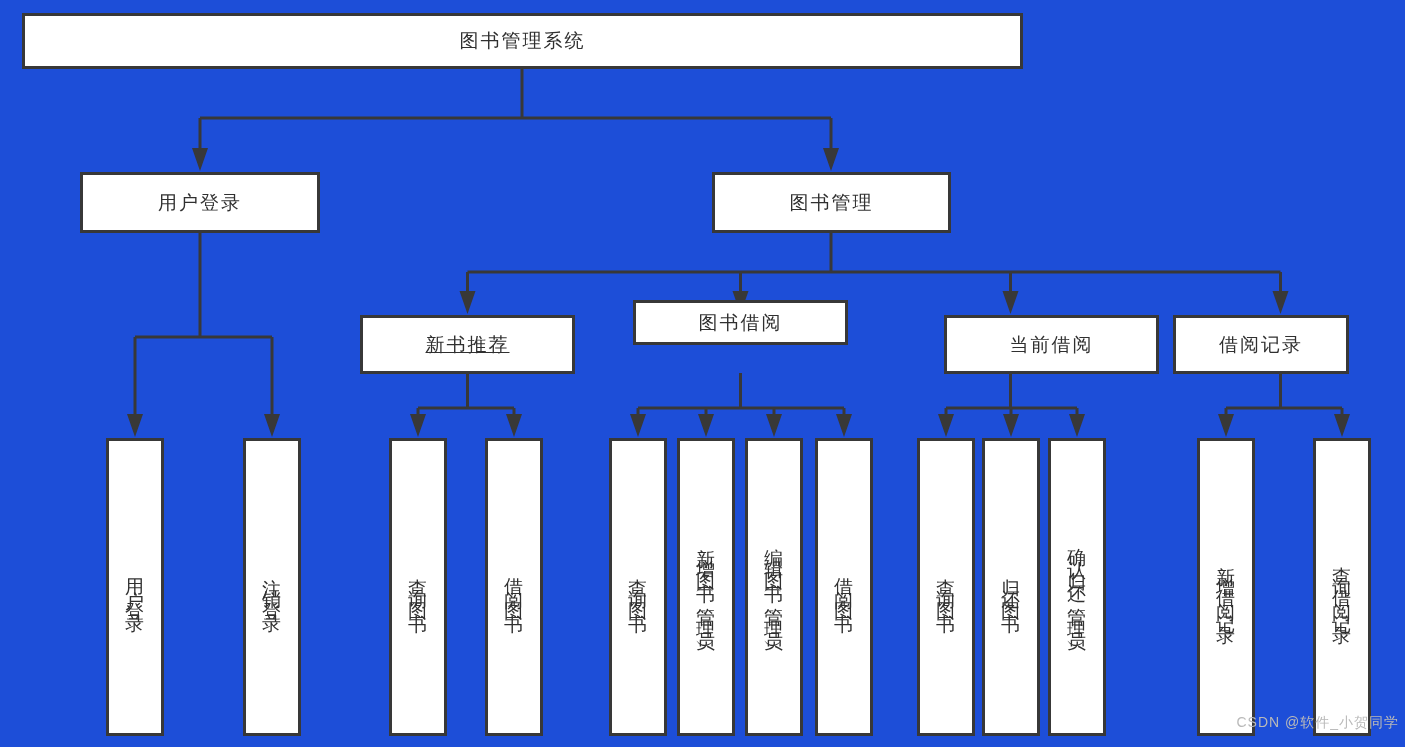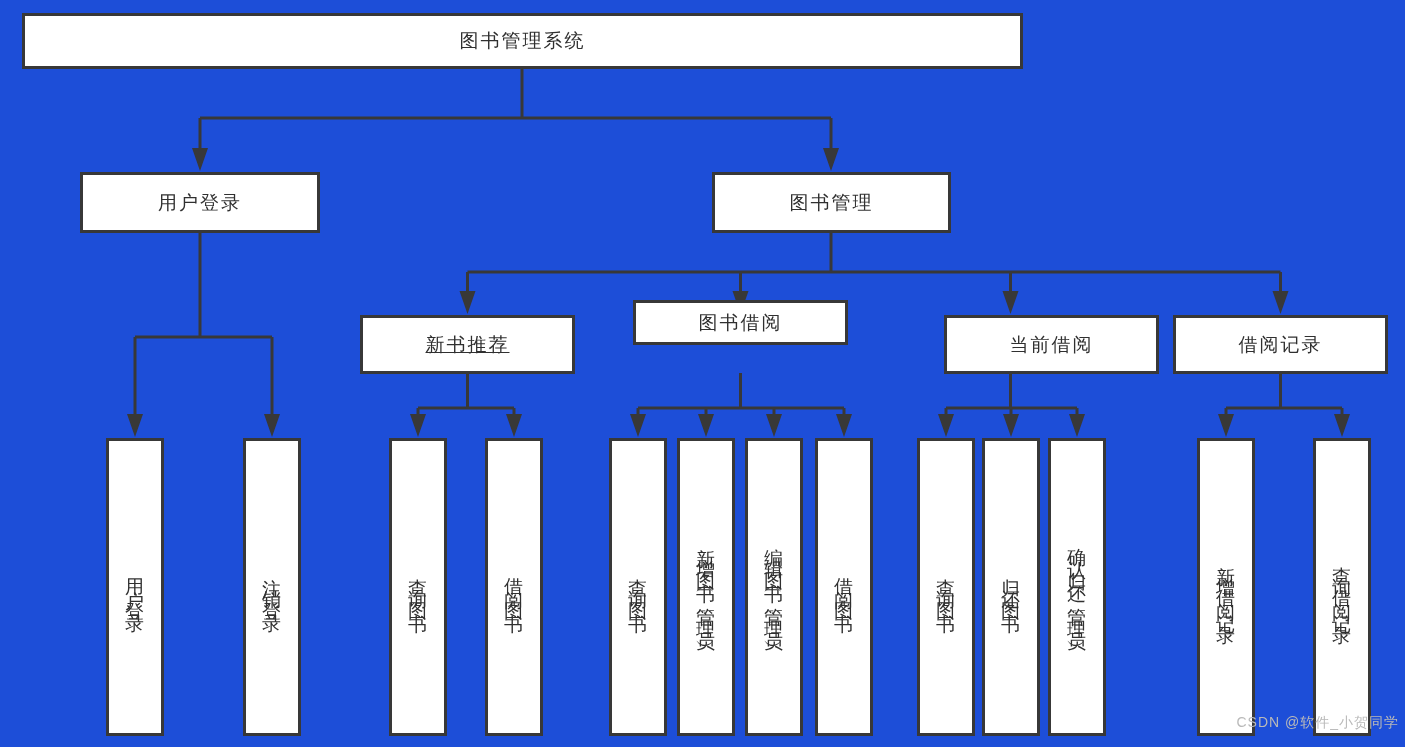--- a/index.html
+++ b/index.html
@@ -110,21 +110,21 @@
 
   <div class="node" style="left:360px; top:315px; width:215px; height:59px;text-decoration:underline;">
     <span>新书推荐</span>
   </div>
   <div class="node" style="left:633px; top:300px; width:215px; height:45px;">
     <span>图书借阅</span>
   </div>
   <div class="node" style="left:919px; top:315px; width:215px; height:59px;margin-left:25px;">
     <span>当前借阅</span>
   </div>
-  <div class="node" style="left:1173px; top:315px; width:215px; height:59px;">
+  <div class="node" style="left:1173px; top:315px; width:176px; height:59px;">
     <span>借阅记录</span>
   </div>
 
   <div class="node vnode" style="left:106px; top:438px; width:58px; height:298px;">
     <span>用户登录</span>
   </div>
   <div class="node vnode" style="left:243px; top:438px; width:58px; height:298px;">
     <span>注销登录</span>
   </div>
   <div class="node vnode" style="left:389px; top:438px; width:58px; height:298px;">

